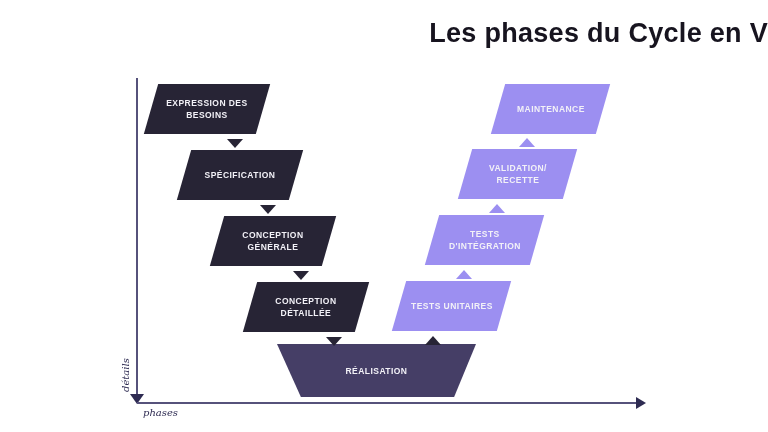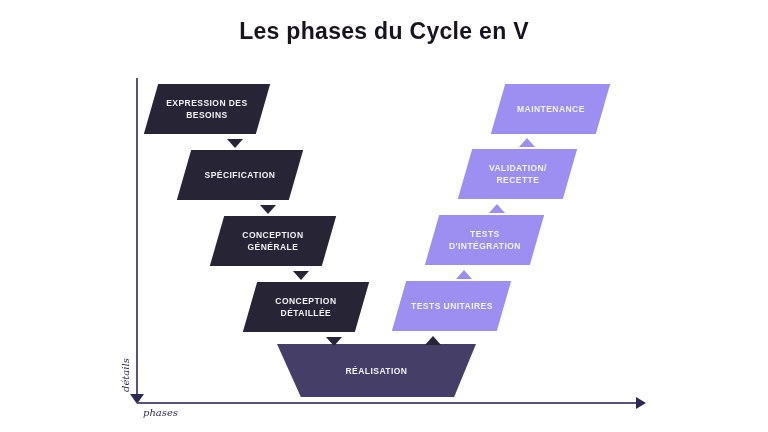--- a/index.html
+++ b/index.html
@@ -3,21 +3,21 @@
 <meta charset="utf-8">
 <style>
   html,body { margin:0; padding:0; }
   body { font-family:"Liberation Sans", sans-serif; }
   .stage {
     position:relative; width:768px; height:432px;
     background:#ffffff; overflow:hidden;
   }
   .title {
     position:absolute; left:0; top:18px; width:100%;
-    text-align:center; font-size:23px; font-weight:800;
+    text-align:right; font-size:27px; font-weight:800;
     letter-spacing:0.3px; color:var(--title-text,#17141f); margin:0;
   }
   
   .v-axis-line {
     position:absolute; left:136px; top:78px; width:2px; height:318px;
     background:var(--axis,#56527b);
   }
   .v-axis-head {
     position:absolute; left:130px; top:394px; width:0; height:0;
     border-left:7px solid transparent; border-right:7px solid transparent;

